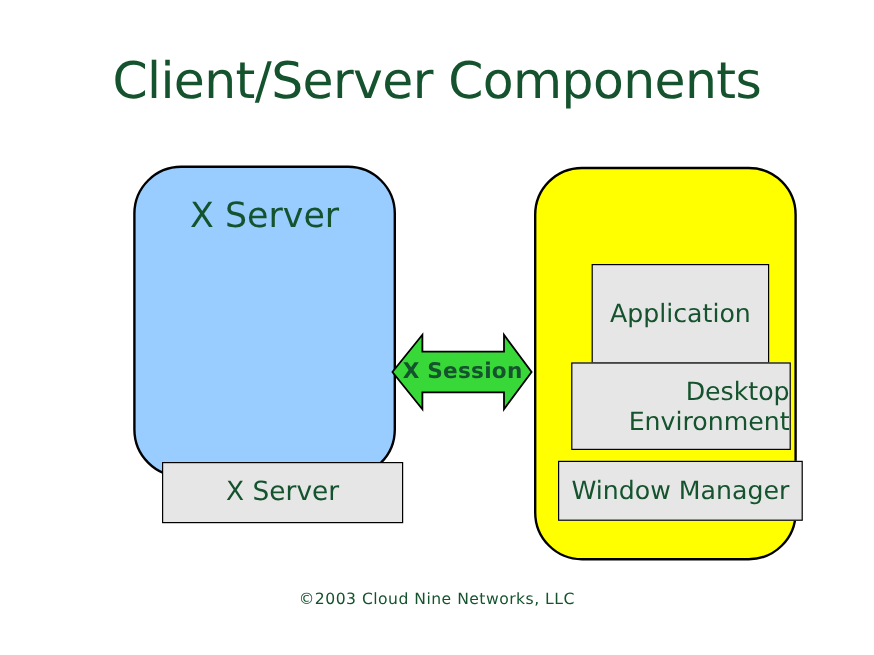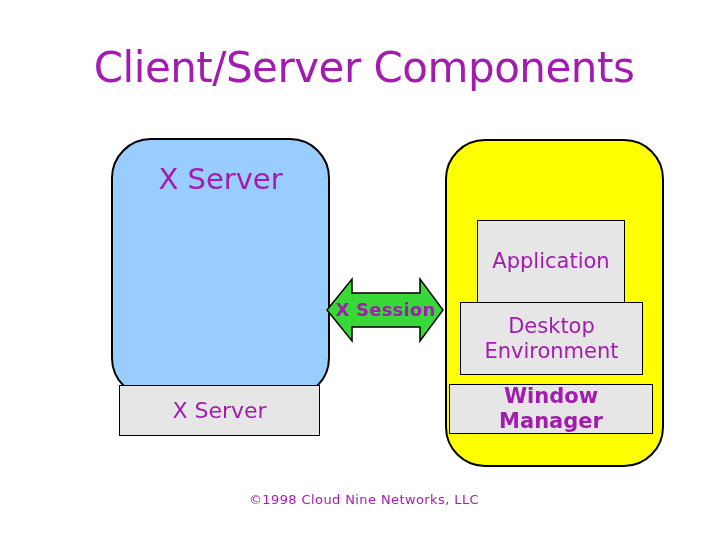--- a/index.html
+++ b/index.html
@@ -3,21 +3,21 @@
 <meta charset="utf-8">
 <style>
   html, body { margin: 0; padding: 0; background: #ffffff; }
   .slide {
     position: relative;
     width: 728px;
     height: 546px;
     background: #ffffff;
     overflow: hidden;
     font-family: "DejaVu Sans", "Liberation Sans", sans-serif;
-    color: #a21caf;
+    color: #14532d;
   }
   .title {
     position: absolute;
     top: 45px;
     left: 0;
     width: 100%;
     text-align: center;
     font-size: 42px;
     font-weight: 400;
     line-height: 1.1;
@@ -37,23 +37,24 @@
     font-size: 29px;
     line-height: 1.1;
   }
   .comp {
     position: absolute;
     box-sizing: border-box;
     border: 1px solid #000000;
     display: flex;
     align-items: center;
     justify-content: center;
-    text-align: center;
+    text-align: right;
     font-size: 21px;
     line-height: 1.18;
+    margin-left: 16px;
   }
   .comp.xserver  { left: 6px;  top: 245px; width: 201px; height: 51px; font-size: 22px; }
   .comp.app     { left: 30px; top: 79px;  width: 148px; height: 83px; }
   .comp.desktop { left: 13px; top: 161px; width: 183px; height: 73px; }
   .comp.wm      { left: 2px;  top: 243px; width: 204px; height: 50px; }
   .arrow-svg {
     position: absolute;
     left: 326px;
     top: 273px;
     width: 119px;
@@ -90,23 +91,23 @@
   <div class="title">Client/Server Components</div>
 
   <div class="bigbox server" style="background: rgb(153, 204, 255); border-color: rgb(0, 0, 0);">
     <div class="bigbox-label">X Server</div>
     <div class="comp xserver" style="background: rgb(230, 230, 230); border-color: rgb(0, 0, 0);">X Server</div>
   </div>
 
   <div class="bigbox client" style="background: rgb(255, 255, 0); border-color: rgb(0, 0, 0);">
     <div class="comp app" style="background: rgb(230, 230, 230); border-color: rgb(0, 0, 0);">Application</div>
     <div class="comp desktop" style="background: rgb(230, 230, 230); border-color: rgb(0, 0, 0);">Desktop Environment</div>
-    <div class="comp wm" style="background: rgb(230, 230, 230); border-color: rgb(0, 0, 0); font-weight: bold;">Window Manager</div>
+    <div class="comp wm" style="background: rgb(230, 230, 230); border-color: rgb(0, 0, 0);">Window Manager</div>
   </div>
 
   <svg class="arrow-svg" viewBox="0 0 119 73" xmlns="http://www.w3.org/2000/svg">
     <polygon points="1,37 26,6 26,20 94,20 94,6 117,37 94,68 94,54 26,54 26,68" stroke-width="1.5" stroke-linejoin="miter" style="fill: rgb(57, 216, 57); stroke: rgb(0, 0, 0);"></polygon>
   </svg>
   <div class="arrow-label">X Session</div>
 
-  <div class="footer">©1998 Cloud Nine Networks, LLC</div>
+  <div class="footer">©2003 Cloud Nine Networks, LLC</div>
 
 </div>
 
 </body></html>

